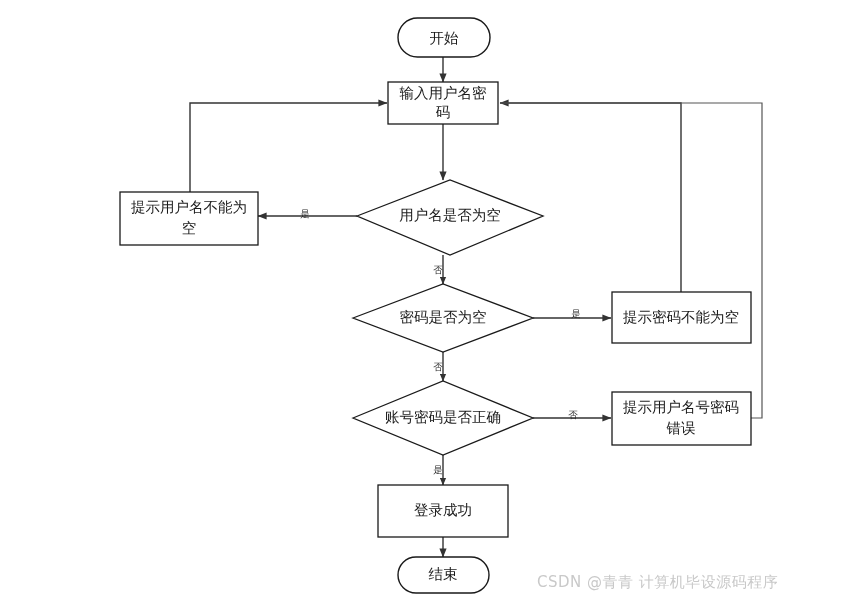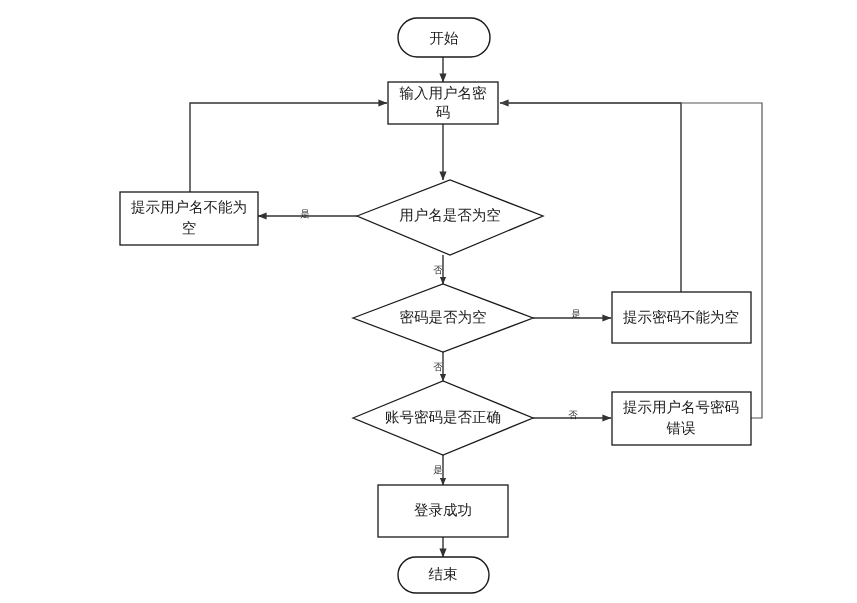--- a/index.html
+++ b/index.html
@@ -166,14 +166,15 @@
 
     <text class="edge-label" x="576" y="314">是</text>
 
     <text class="edge-label" x="438" y="367">否</text>
 
     <text class="edge-label" x="573" y="415">否</text>
 
     <text class="edge-label" x="438" y="470">是</text>
   </svg>
 
+  <div class="watermark" style="left:537px; top:573px;">CSDN @青青  计算机毕设源码程序</div>
 
 </div>
 
 </body></html>

